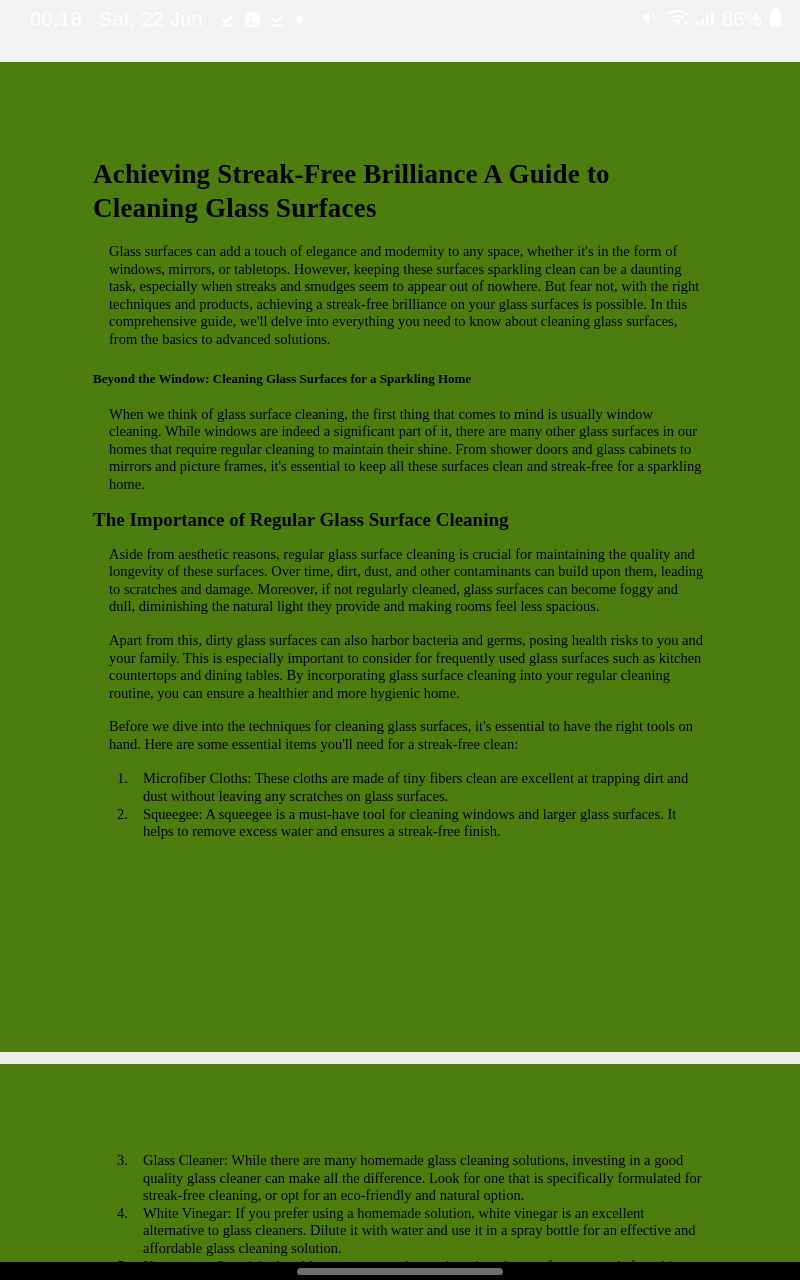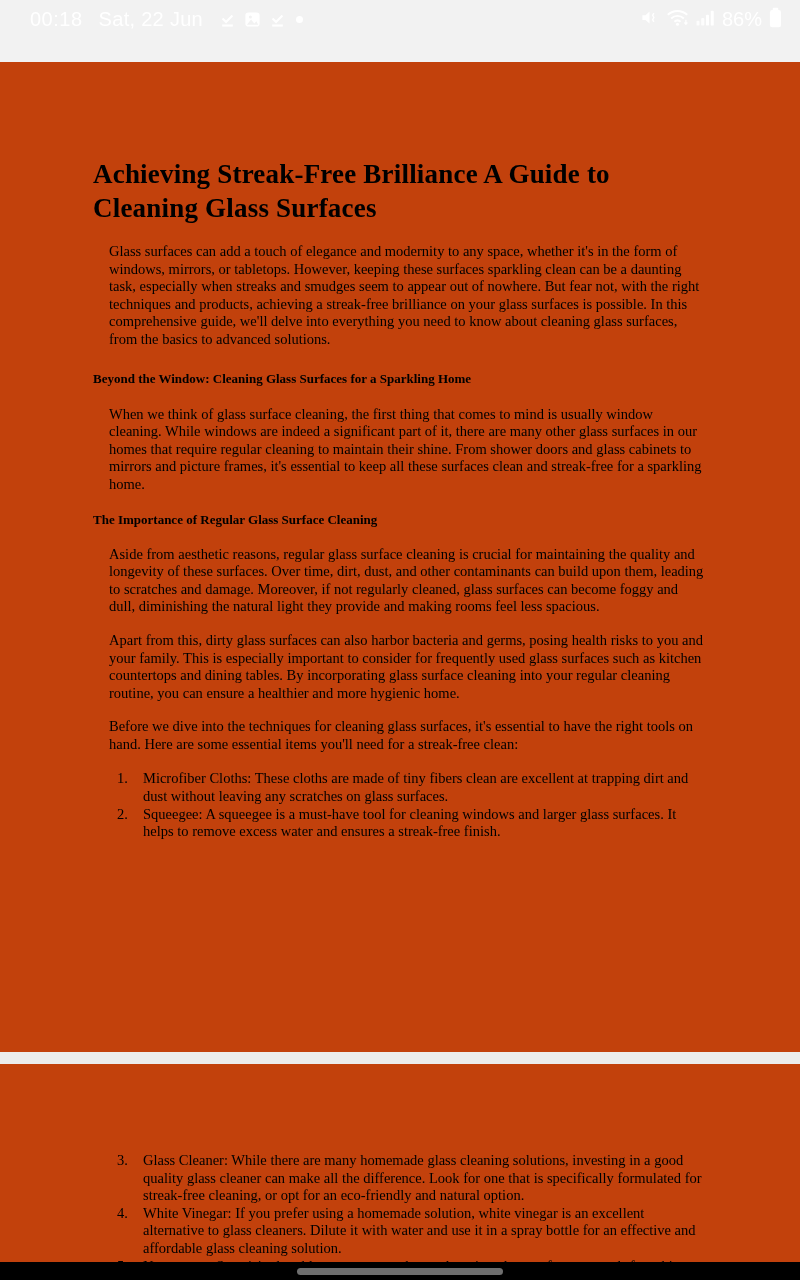--- a/index.html
+++ b/index.html
@@ -23,36 +23,36 @@
   .sb-date { font-size:20px; margin-left:16px; letter-spacing:0.3px; }
   .sb-notifs { display:flex; align-items:center; gap:8px; margin-left:16px; }
   .sb-notifs svg { display:block; }
   .notif-dot { width:7px; height:7px; border-radius:50%; background:#fff; margin-left:2px; }
   .sb-right { margin-left:auto; display:flex; align-items:center; gap:7px; }
   .sb-batt-pct { font-size:20px; }
 
   
   .viewport { position:absolute; inset:62px 0 18px 0; background:#fff; }
   .page {
-    position:absolute; left:0; right:0; background:#c2410c;
+    position:absolute; left:0; right:0; background:#4d7c0f;
     box-sizing:border-box; overflow:hidden;
   }
   .page1 { top:0; height:990px; padding:95px 93px 0 93px; }
   .separator { position:absolute; top:990px; left:0; right:0; height:12px; background:#ececec; }
   .page2 { top:1002px; height:198px; padding:88px 93px 0 93px; }
 
   .doc-title {
     font-size:27px; font-weight:bold; line-height:34px;
     margin:0 0 18px 0; max-width:590px; letter-spacing:0.2px;
   }
   .doc-h2 {
     font-size:13px; font-weight:bold; line-height:27px;
     margin:16px 0 14px 0; max-width:480px;
   }
-  .doc-h3 { font-size:13px; font-weight:bold; line-height:20px; margin:16px 0 16px 0; }
+  .doc-h3 { font-size:19px; font-weight:bold; line-height:20px; margin:16px 0 16px 0; }
   .doc-p  { font-size:14.5px; line-height:17.6px; margin:0 0 16px 16px; }
   .doc-list { margin:17px 0 0 0; }
   .list-item { display:flex; padding-left:24px; font-size:14.5px; line-height:17.6px; }
   .li-num { flex:none; width:26px; }
   .li-text { flex:1; }
 
   
   .navbar {
     position:absolute; left:0; right:0; bottom:0; height:18px;
     background:#000; display:flex; align-items:center; justify-content:center;

